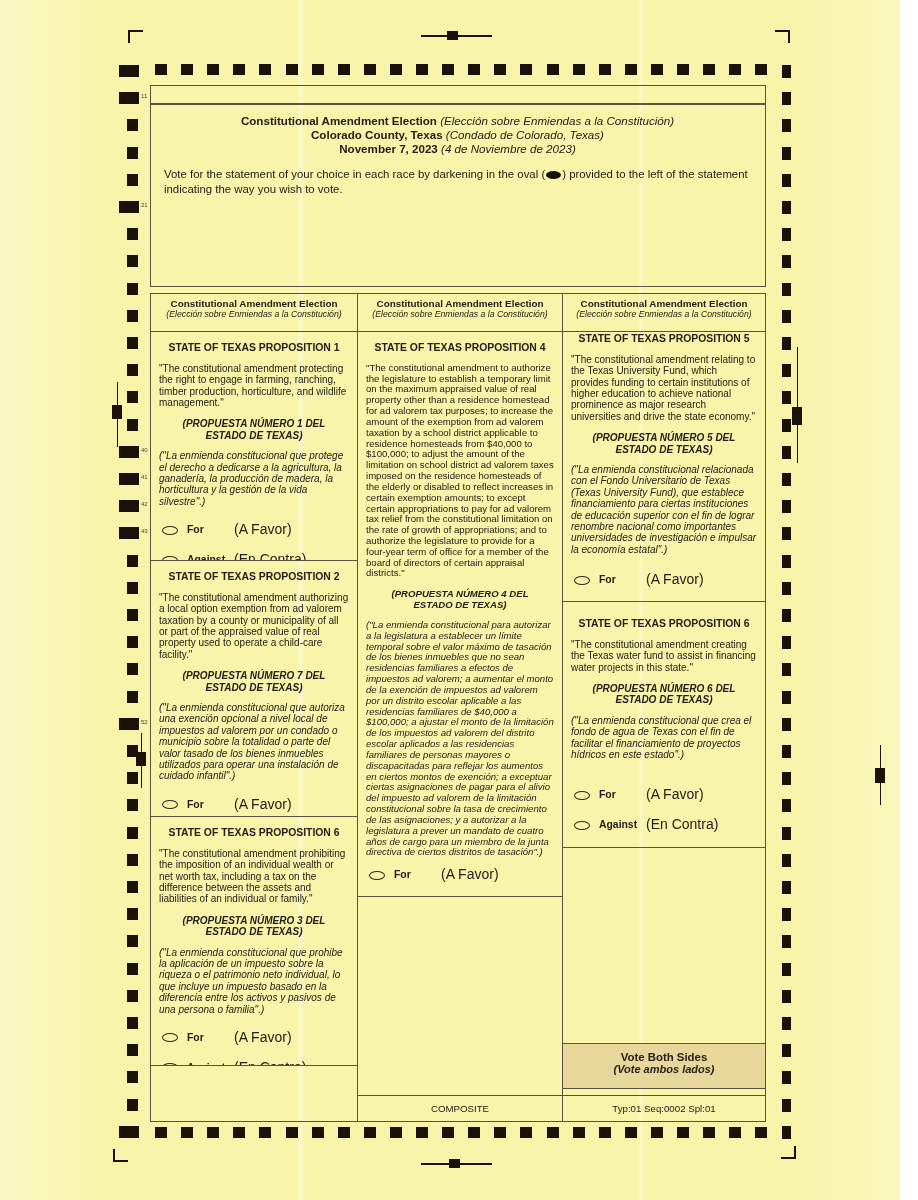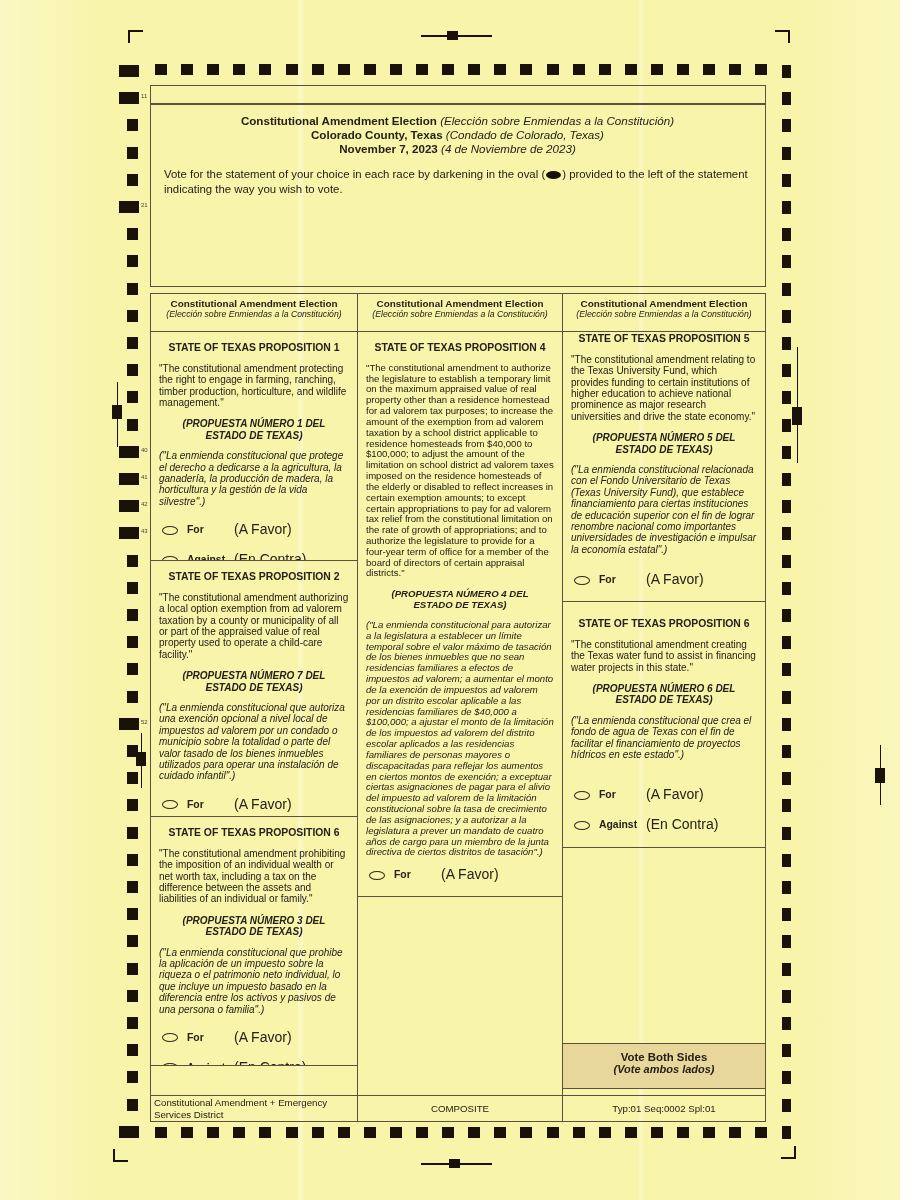--- a/index.html
+++ b/index.html
@@ -164,21 +164,20 @@
             <span class="oval"></span>
             <span class="opt-label">For</span>
             <span class="opt-es">(A Favor)</span>
           </div>
         <div class="opt">
             <span class="oval"></span>
             <span class="opt-label">Against</span>
             <span class="opt-es">(En Contra)</span>
           </div>
       </div>
-      <div class="sec cfoot left">Constitutional Amendment + Emergency Services District</div>
     </div>
 
     <div class="col col1">
       <div class="sec sec-b colhead">
         <div class="en">Constitutional Amendment Election</div>
         <div class="es">(Elección sobre Enmiendas a la Constitución)</div>
       </div>
       <div class="sec sec-b prop dense" style="top:38px; height:565px;">
         <div class="prop-title">STATE OF TEXAS PROPOSITION 4</div>
         <div class="prop-en">"The constitutional amendment to authorize the legislature to establish a temporary limit on the maximum appraised value of real property other than a residence homestead for ad valorem tax purposes; to increase the amount of the exemption from ad valorem taxation by a school district applicable to residence homesteads from $40,000 to $100,000; to adjust the amount of the limitation on school district ad valorem taxes imposed on the residence homesteads of the elderly or disabled to reflect increases in certain exemption amounts; to except certain appropriations to pay for ad valorem tax relief from the constitutional limitation on the rate of growth of appropriations; and to authorize the legislature to provide for a four-year term of office for a member of the board of directors of certain appraisal districts."</div>

